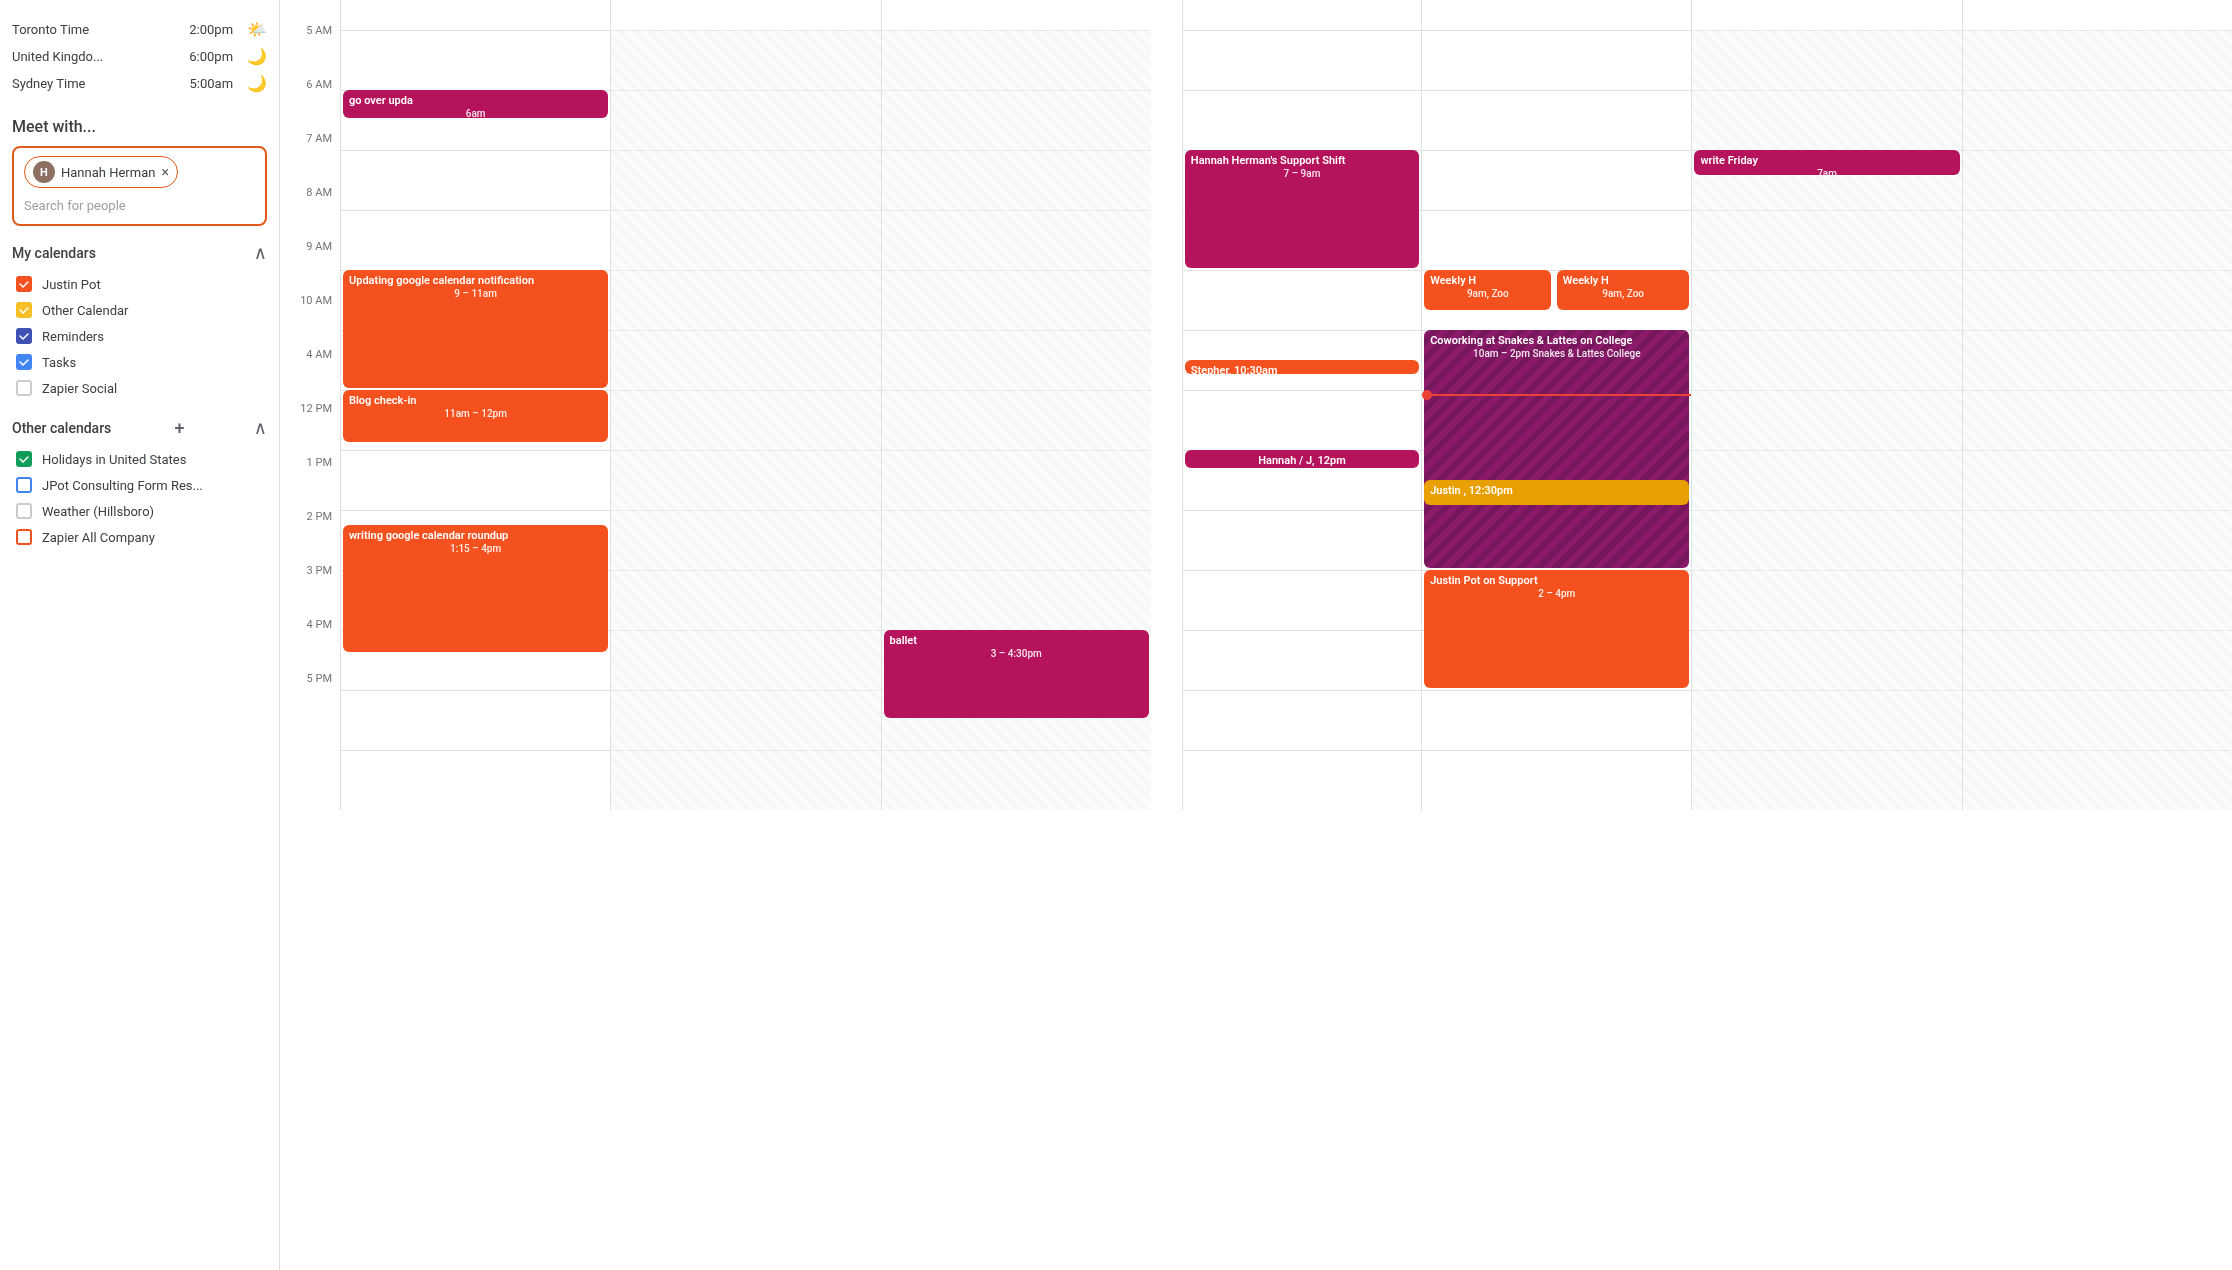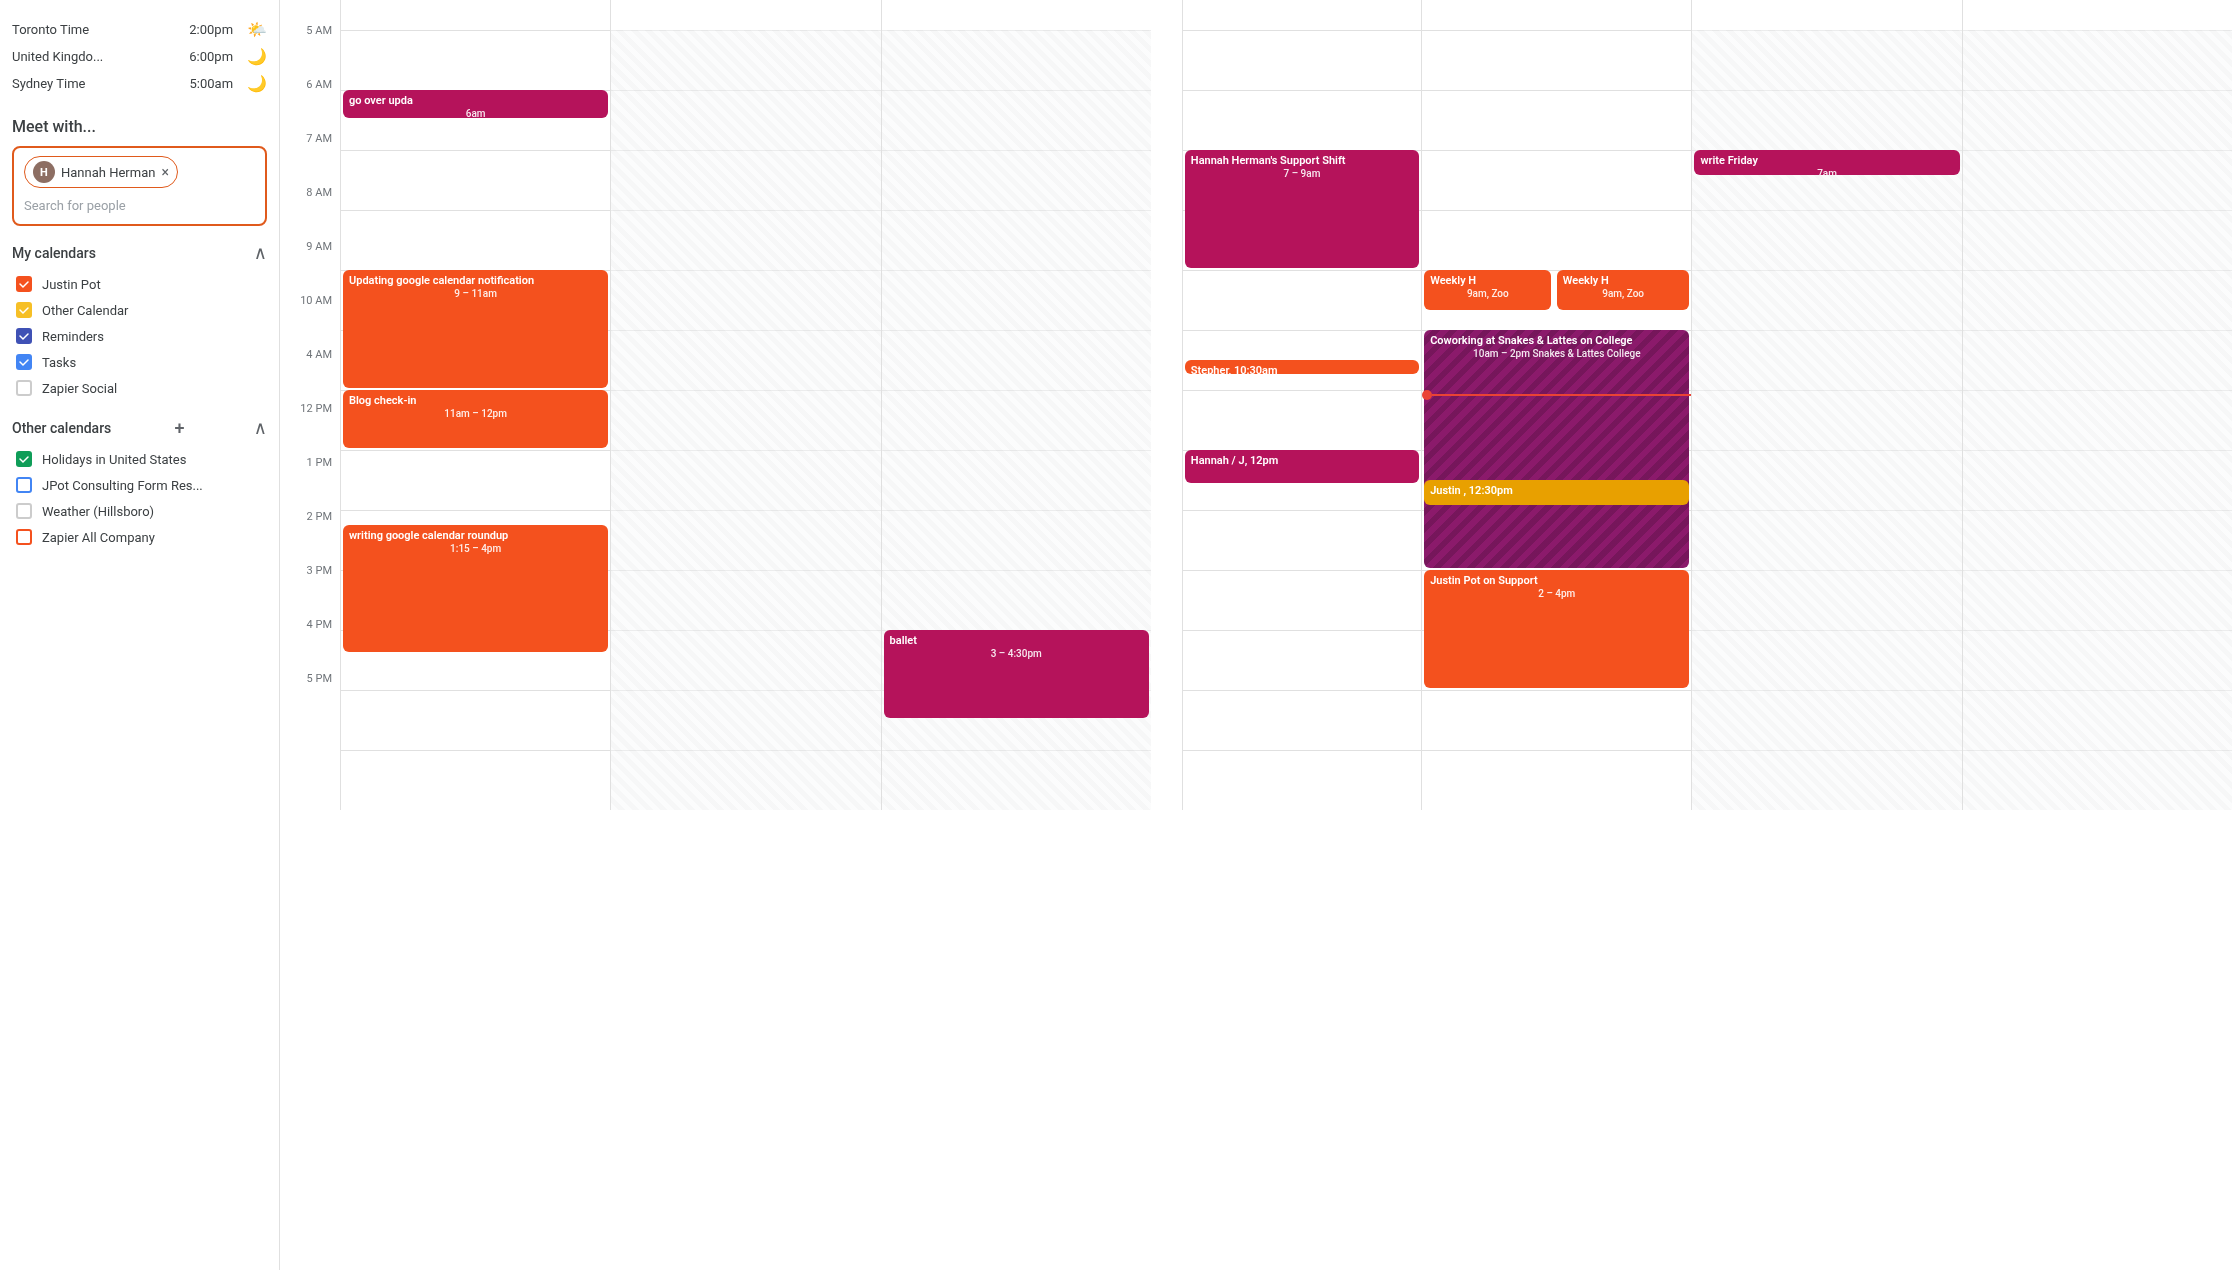--- a/index.html
+++ b/index.html
@@ -299,21 +299,21 @@
           <div style="position: absolute; left: 0px; right: 0px; top: 690px; border-top: 1px solid rgb(224, 224, 224);"></div>
           <div style="position: absolute; left: 0px; right: 0px; top: 750px; border-top: 1px solid rgb(224, 224, 224);"></div>
           <div class="event" style="top: 90px; height: 28px; background: rgb(181, 19, 91); left: 2px; right: 2px; z-index: 2;">
             <div class="event-title">go over upda</div>
             <div class="event-time">6am</div>
           </div>
           <div class="event" style="top: 270px; height: 118px; background: rgb(244, 81, 30); left: 2px; right: 2px; z-index: 2;">
             <div class="event-title">Updating google calendar notification</div>
             <div class="event-time">9 – 11am</div>
           </div>
-          <div class="event" style="top: 390px; height: 58px; background: rgb(244, 81, 30); left: 2px; right: 2px; z-index: 2;">
+          <div class="event" style="top: 390px; height: 52px; background: rgb(244, 81, 30); left: 2px; right: 2px; z-index: 2;">
             <div class="event-title">Blog check-in</div>
             <div class="event-time">11am – 12pm</div>
           </div>
           <div class="event" style="top: 525px; height: 127px; background: rgb(244, 81, 30); left: 2px; right: 2px; z-index: 2;">
             <div class="event-title">writing google calendar roundup</div>
             <div class="event-time">1:15 – 4pm</div>
           </div>
         </div>
         <div class="grid-col" style="position: relative; height: 810px;">
           <div style="position: absolute; left: 0px; right: 0px; top: 30px; border-top: 1px solid rgb(224, 224, 224);"></div>
@@ -365,21 +365,21 @@
           <div style="position: absolute; left: 0px; right: 0px; top: 630px; border-top: 1px solid rgb(224, 224, 224);"></div>
           <div style="position: absolute; left: 0px; right: 0px; top: 690px; border-top: 1px solid rgb(224, 224, 224);"></div>
           <div style="position: absolute; left: 0px; right: 0px; top: 750px; border-top: 1px solid rgb(224, 224, 224);"></div>
           <div class="event" style="top: 150px; height: 118px; background: rgb(181, 19, 91); left: 2px; right: 2px; z-index: 2;">
             <div class="event-title">Hannah Herman's Support Shift</div>
             <div class="event-time">7 – 9am</div>
           </div>
           <div class="event" style="top: 360px; height: 14px; background: rgb(244, 81, 30); left: 2px; right: 2px; z-index: 2;">
             <div class="event-title">Stepher, 10:30am</div>
           </div>
-          <div class="event" style="top: 450px; height: 33px; background: rgb(181, 19, 91); left: 2px; right: 2px; z-index: 2;">
+          <div class="event" style="top: 450px; height: 18px; background: rgb(181, 19, 91); left: 2px; right: 2px; z-index: 2; text-align: center;">
             <div class="event-title">Hannah / J, 12pm</div>
           </div>
         </div>
         <div class="grid-col" style="position: relative; height: 810px;">
           <div style="position: absolute; left: 0px; right: 0px; top: 30px; border-top: 1px solid rgb(224, 224, 224);"></div>
           <div style="position: absolute; left: 0px; right: 0px; top: 90px; border-top: 1px solid rgb(224, 224, 224);"></div>
           <div style="position: absolute; left: 0px; right: 0px; top: 150px; border-top: 1px solid rgb(224, 224, 224);"></div>
           <div style="position: absolute; left: 0px; right: 0px; top: 210px; border-top: 1px solid rgb(224, 224, 224);"></div>
           <div style="position: absolute; left: 0px; right: 0px; top: 270px; border-top: 1px solid rgb(224, 224, 224);"></div>
           <div style="position: absolute; left: 0px; right: 0px; top: 330px; border-top: 1px solid rgb(224, 224, 224);"></div>

